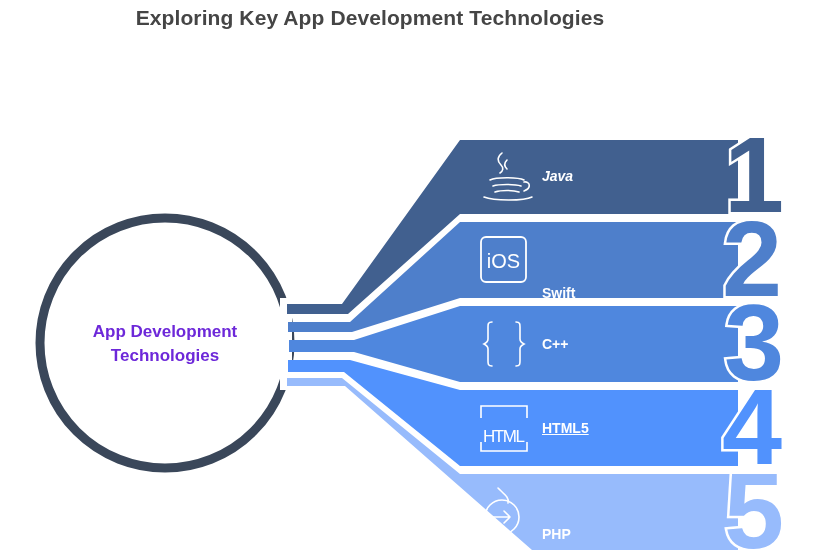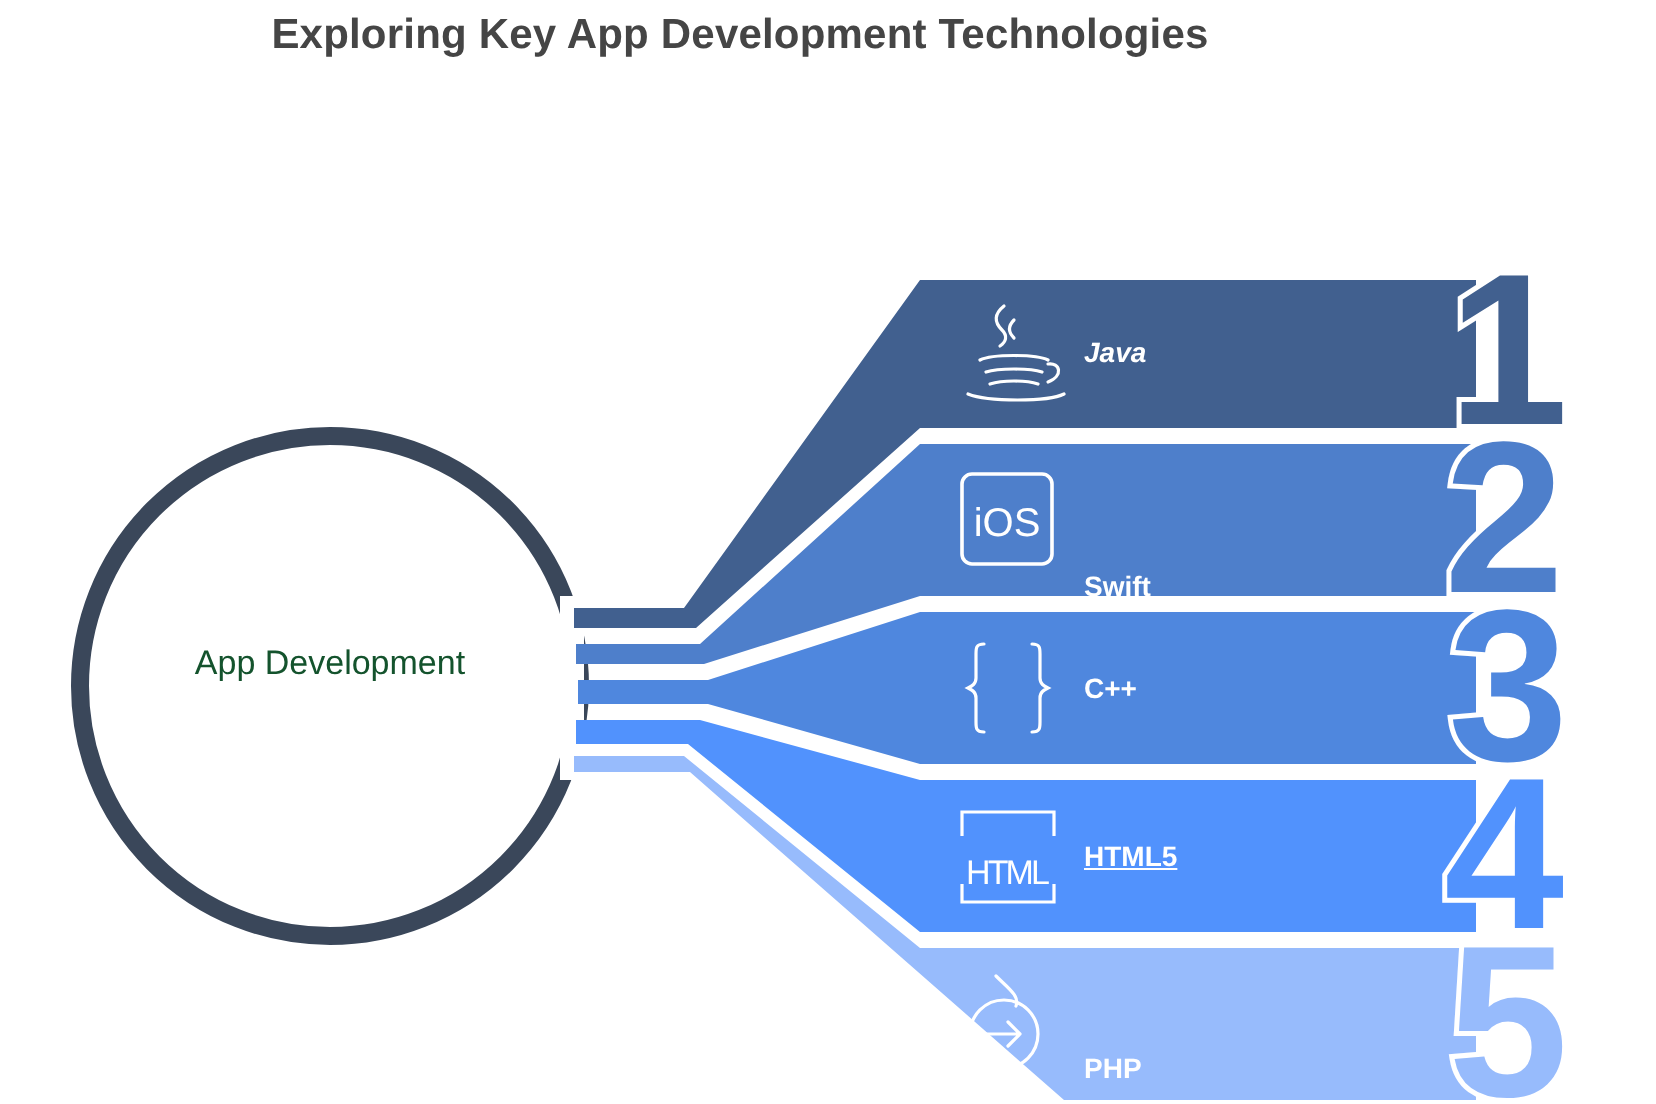--- a/index.html
+++ b/index.html
@@ -30,22 +30,22 @@
       left: 0;
       top: 0;
     }
     .hub-label {
       position: absolute;
       left: 60px;
       top: 320px;
       width: 210px;
       text-align: center;
       font-size: 17px;
-      font-weight: normal;
-      color: #14532d;
+      font-weight: bold;
+      color: #6d28d9;
       line-height: 24px;
     }
     .band-label {
       position: absolute;
       font-size: 14px;
       font-weight: bold;
       color: #ffffff;
     }
     .num {
       font-family: "Liberation Sans", "DejaVu Sans", sans-serif;
@@ -124,19 +124,20 @@
 
   <g fill="none" stroke="#ffffff" stroke-width="1.6" stroke-linecap="round" stroke-linejoin="round">
     <path d="M498,488 c6,6 12,10 10,15"></path>
     <circle cx="502" cy="517" r="17"></circle>
     <path d="M493,517 l17,0 M504,511 l6,6 l-6,6"></path>
   </g>
 </svg>
 
 <div class="hub-label">
   <div>App Development</div>
+  <div>Technologies</div>
 </div>
 
 <div class="band-label" style="left:542px; top:168px;font-style:italic;">Java</div>
 <div class="band-label" style="left:542px; top:252px;margin-top:33px;">Swift</div>
 <div class="band-label" style="left:542px; top:336px;">C++</div>
 <div class="band-label" style="left:542px; top:420px;text-decoration:underline;">HTML5</div>
 <div class="band-label" style="left:542px; top:526px;">PHP</div>
 
 </body></html>

